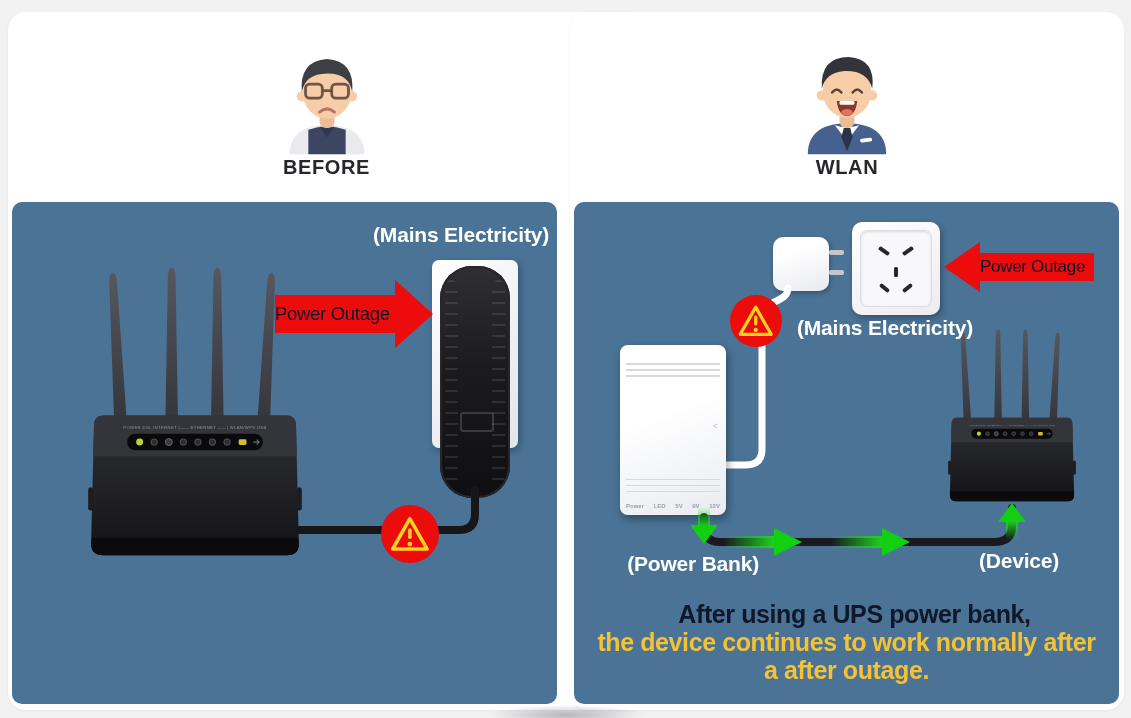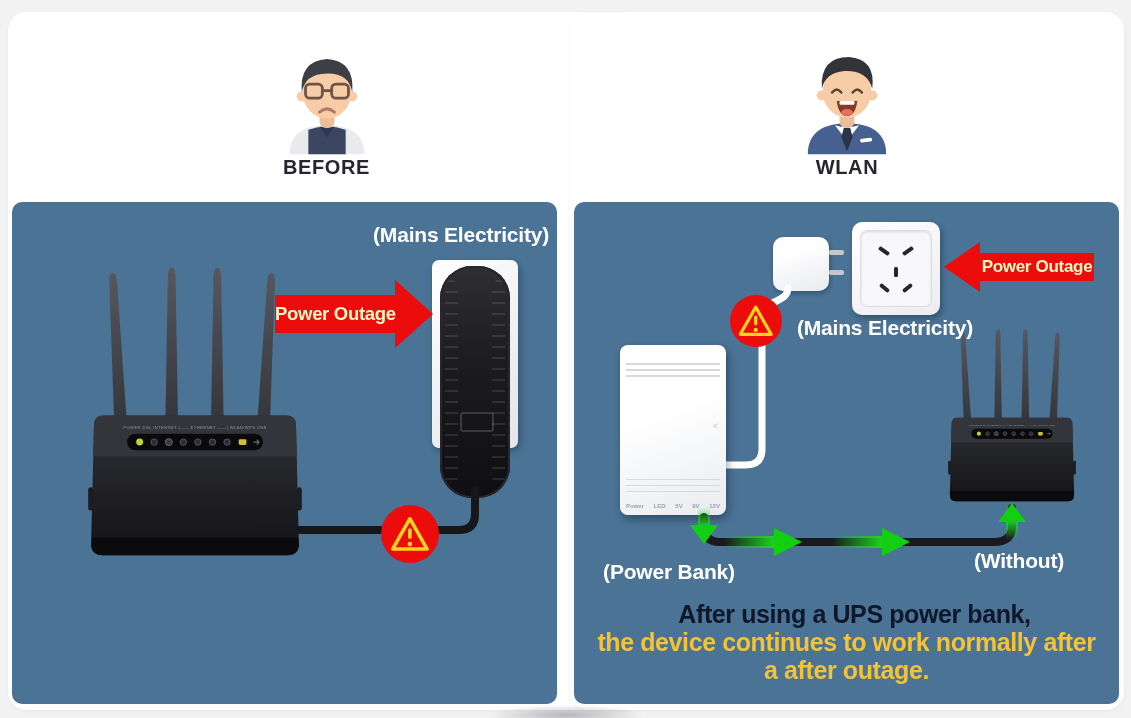--- a/index.html
+++ b/index.html
@@ -14,32 +14,32 @@
 
   .role-label{position:absolute;top:144px;left:0;width:100%;text-align:center;
     font-size:20px;font-weight:700;color:#26262e;letter-spacing:.6px;}
 
   .scene{position:absolute;left:4px;top:190px;width:545px;height:502px;border-radius:10px;
     background:#4a7396;overflow:hidden;}
 
   .panel-label{position:absolute;color:#ffffff;font-weight:700;font-size:21px;letter-spacing:-.2px;white-space:nowrap;}
   #mains-before{top:21px;right:8px;text-align:right;}
   #mains-after{top:114px;left:221px;width:180px;text-align:center;}
-  #label-powerbank{top:358px;left:5px;width:180px;text-align:center;}
+  #label-powerbank{top:350px;left:5px;width:180px;text-align:right;}
   #label-device{top:347px;left:355px;width:180px;text-align:center;}
 
   .caption{position:absolute;left:0;width:100%;text-align:center;font-weight:700;
     font-size:25px;letter-spacing:-.4px;}
   .caption.white{color:#0f172a;padding-left:8px;}
   .caption.yellow{color:#f5c235;}
   #cap-b1{top:424px;} #cap-b2{top:452px;}
   #cap-a1{top:398px;} #cap-a2{top:426px;} #cap-a3{top:454px;}
 
   .red-arrow{position:absolute;background:#ec0c0c;display:flex;align-items:center;}
-  .red-arrow .txt{color:#fef9c3;font-weight:700;white-space:nowrap;text-align:center;}
+  .red-arrow .txt{color:#0f172a;font-weight:400;white-space:nowrap;text-align:left;}
   #arrow-before{left:263px;top:78px;width:158px;height:68px;
     clip-path:polygon(0 22%,76% 22%,76% 0,100% 50%,76% 100%,76% 78%,0 78%);}
   #arrow-before .txt{width:76%;font-size:18.5px;letter-spacing:-.3px;}
   #arrow-after{left:370px;top:40px;width:150px;height:50px;
     clip-path:polygon(100% 22%,24% 22%,24% 0,0 50%,24% 100%,24% 78%,100% 78%);}
   #arrow-after .txt{margin-left:24%;width:76%;font-size:17px;letter-spacing:-.3px;}
 
   .warn-badge{position:absolute;border-radius:50%;background:#ec0c0c;
     display:flex;align-items:center;justify-content:center;}
   #warn-before{left:369px;top:303px;width:58px;height:58px;}
@@ -293,21 +293,21 @@
         <rect x="11" y="18" width="12" height="20" fill="url(#gd-up)"></rect>
         <polygon points="3,20 31,20 17,1" fill="#12cf12"></polygon>
       </svg>
 
       <div class="red-arrow" id="arrow-after">
         <span class="txt">Power Outage</span>
       </div>
 
       <div class="panel-label" id="mains-after">(Mains Electricity)</div>
       <div class="panel-label" id="label-powerbank">(Power Bank)</div>
-      <div class="panel-label" id="label-device">(Without)</div>
+      <div class="panel-label" id="label-device">(Device)</div>
 
       <div class="caption white" id="cap-a1">After using a UPS power bank,</div>
       <div class="caption yellow" id="cap-a2">the device continues to work normally after</div>
       <div class="caption yellow" id="cap-a3">a after outage.</div>
     </div>
   </div>
 
   <div class="under-shadow"></div>
 </div>
 

